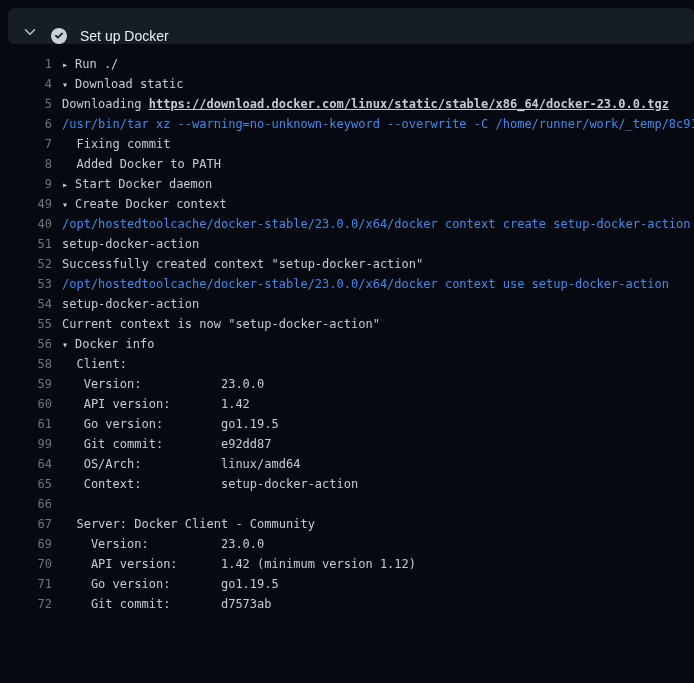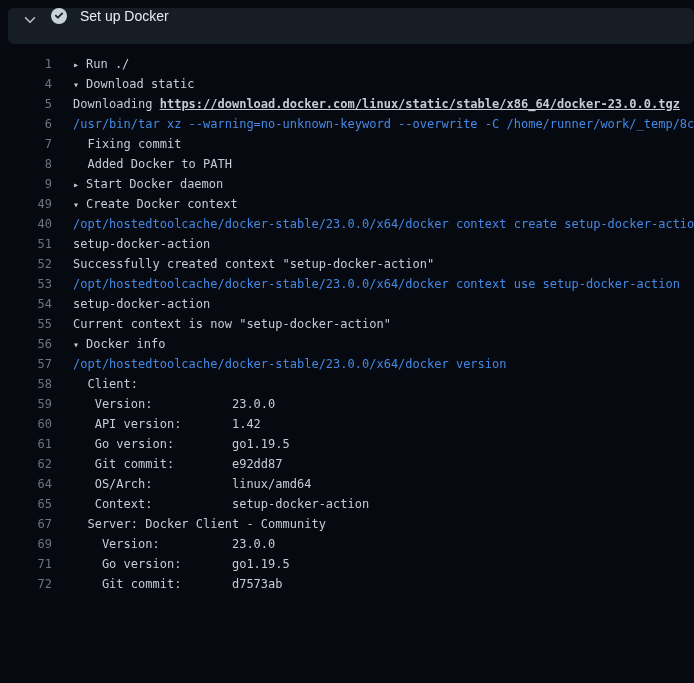--- a/index.html
+++ b/index.html
@@ -8,21 +8,21 @@
     background: var(--log-bg, #060a10);
     overflow: hidden;
     font-family: "Liberation Sans", sans-serif;
   }
   .step-header {
     margin: 8px 0 0 8px;
     height: 36px;
     background: var(--header-bg, #171d25);
     border-radius: 6px;
     display: flex;
-    align-items: flex-start;
+    align-items: flex-end;
     padding: 0 10px;
   }
   .chev {
     width: 24px; height: 24px;
     display: flex; align-items: center; justify-content: center;
     color: var(--muted, #b6bdc6);
     cursor: pointer;
     flex: none;
   }
   .status {
@@ -45,21 +45,21 @@
   }
   .row { display: flex; height: 20px; white-space: pre; }
   .num {
     width: 52px;
     flex: none;
     text-align: right;
     color: var(--num-fg, #6b7581);
     cursor: pointer;
   }
   .txt {
-    margin-left: 21px;
+    margin-left: 10px;
     color: var(--text-fg, #c5ccd4);
     overflow: hidden;
     flex: 1 1 auto;
   }
   .txt.cmd { color: var(--accent, #4489e6); }
   .arrow {
     display: inline-block;
     width: 13px;
     font-size: 10px;
     color: var(--text-fg, #c5ccd4);
@@ -141,60 +141,64 @@
   </div>
     <div class="row">
     <span class="num">55</span>
     <span class="txt">Current context is now "setup-docker-action"</span>
   </div>
     <div class="row">
     <span class="num">56</span>
     <span class="txt"><span class="arrow">▾</span><span class="group-title">Docker info</span></span>
   </div>
     <div class="row">
-    <span class="num">57</span>
-    <span class="txt cmd">/opt/hostedtoolcache/docker-stable/23.0.0/x64/docker version</span>
-  </div>
-    <div class="row">
     <span class="num">58</span>
     <span class="txt">  Client:</span>
   </div>
     <div class="row">
     <span class="num">59</span>
     <span class="txt">   Version:           23.0.0</span>
   </div>
     <div class="row">
     <span class="num">60</span>
     <span class="txt">   API version:       1.42</span>
   </div>
     <div class="row">
     <span class="num">61</span>
     <span class="txt">   Go version:        go1.19.5</span>
   </div>
     <div class="row">
-    <span class="num">62</span>
+    <span class="num">99</span>
     <span class="txt">   Git commit:        e92dd87</span>
   </div>
     <div class="row">
     <span class="num">64</span>
     <span class="txt">   OS/Arch:           linux/amd64</span>
   </div>
     <div class="row">
     <span class="num">65</span>
     <span class="txt">   Context:           setup-docker-action</span>
   </div>
     <div class="row">
+    <span class="num">66</span>
+    <span class="txt"></span>
+  </div>
+    <div class="row">
     <span class="num">67</span>
     <span class="txt">  Server: Docker Client - Community</span>
   </div>
     <div class="row">
     <span class="num">69</span>
     <span class="txt">    Version:          23.0.0</span>
   </div>
     <div class="row">
+    <span class="num">70</span>
+    <span class="txt">    API version:      1.42 (minimum version 1.12)</span>
+  </div>
+    <div class="row">
     <span class="num">71</span>
     <span class="txt">    Go version:       go1.19.5</span>
   </div>
     <div class="row">
     <span class="num">72</span>
     <span class="txt">    Git commit:       d7573ab</span>
   </div>
   </div>
 
 </body></html>

